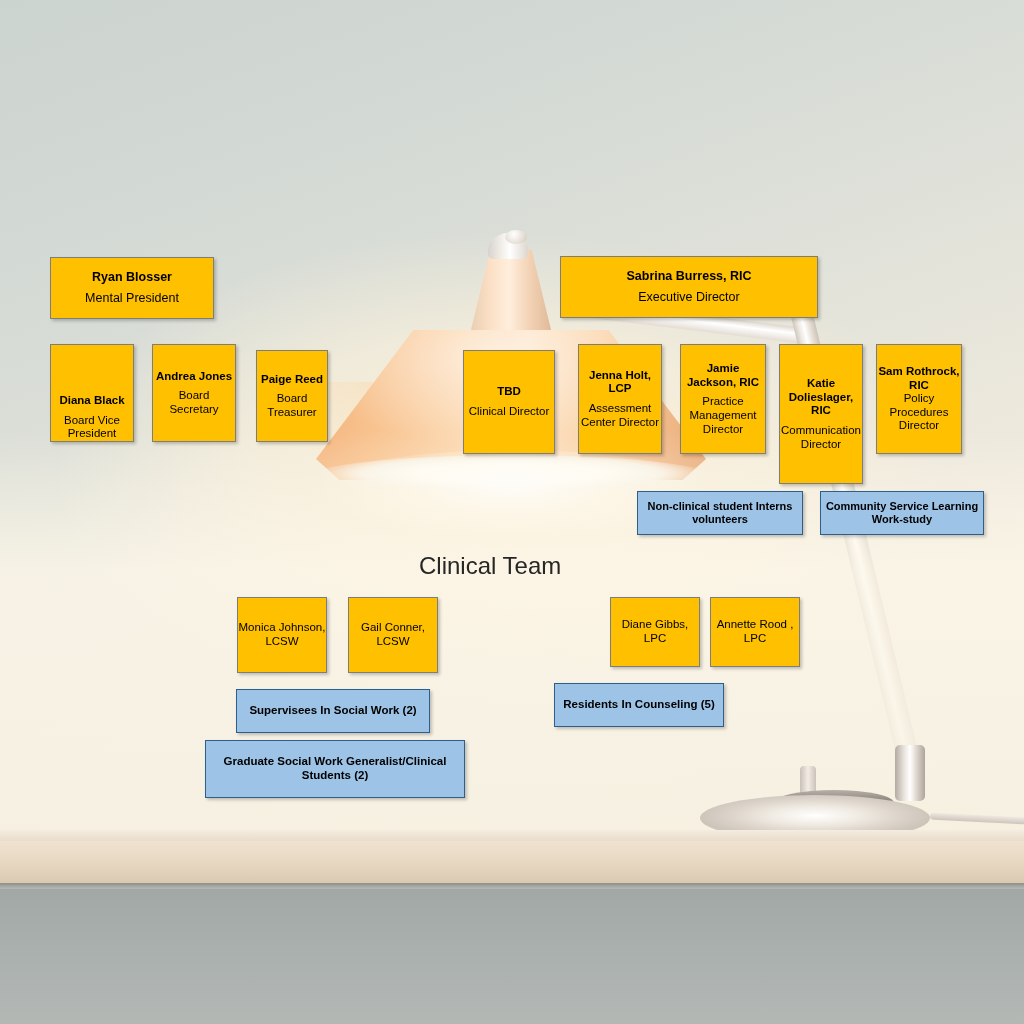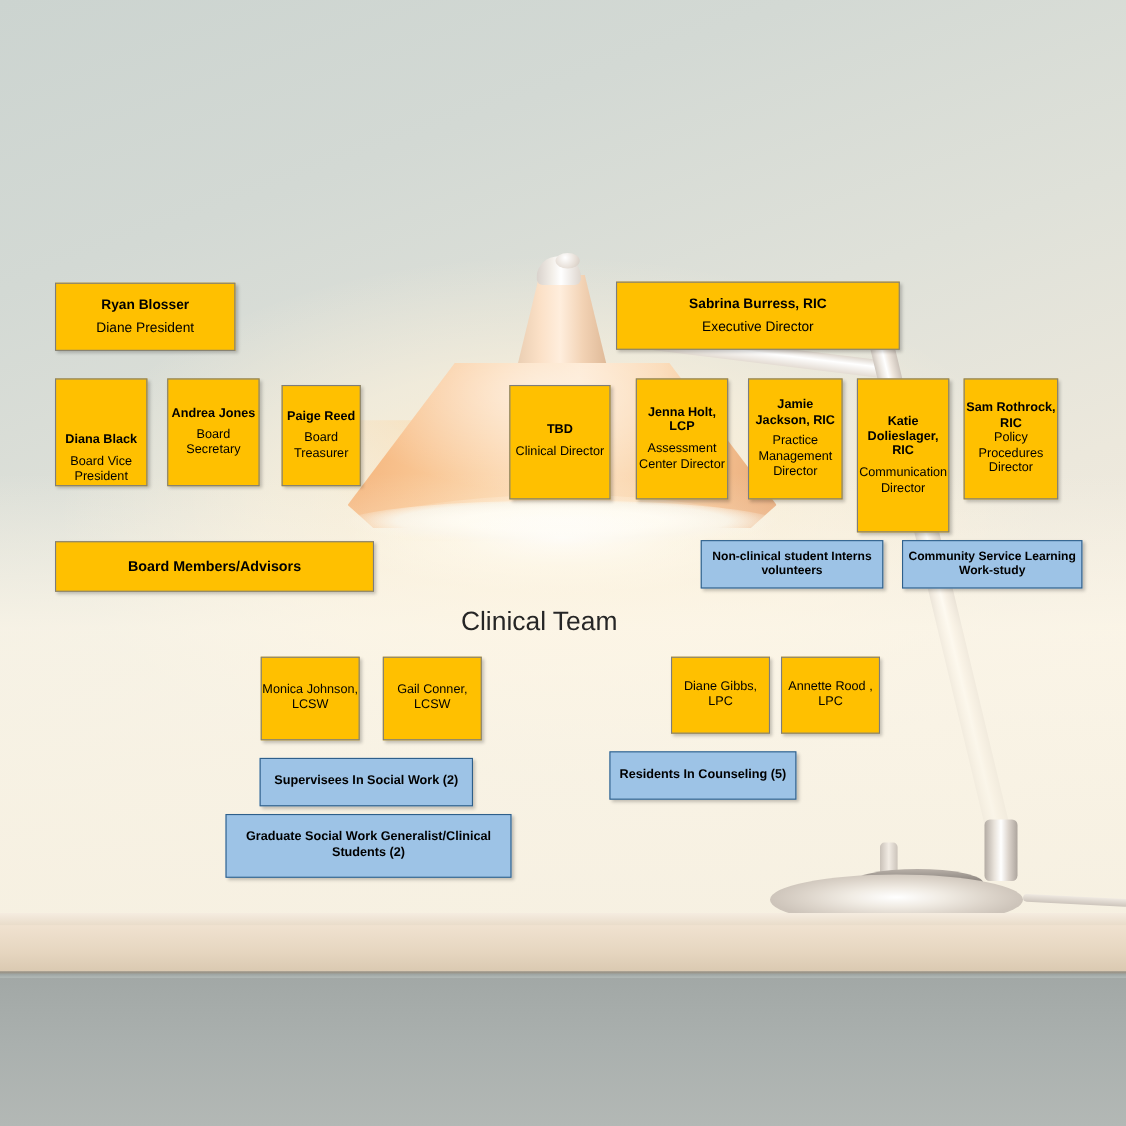--- a/index.html
+++ b/index.html
@@ -160,44 +160,41 @@
   <div class="lamp-base"></div>
   <div class="lamp-cord"></div>
   <div class="desk-top"></div>
   <div class="desk-edge"></div>
   <div class="desk-shadow"></div>
   <div class="floor"></div>
 
   <div class="box gold" style="left:50px;top:257px;width:164px;height:62px;font-size:12.5px;">
     <span class="nm">Ryan Blosser</span>
     <span class="gap"></span>
-    <span class="ttl">Diane President</span>
+    <span class="ttl">Mental President</span>
   </div>
 
   <div class="box gold" style="left:50px;top:344px;width:84px;height:98px;font-size:11.5px;justify-content:flex-end;">
     <span class="nm">Diana Black</span>
     <span class="gap"></span>
     <span class="ttl">Board Vice President</span>
   </div>
 
   <div class="box gold" style="left:152px;top:344px;width:84px;height:98px;font-size:11.5px;">
     <span class="nm">Andrea Jones</span>
     <span class="gap"></span>
     <span class="ttl">Board Secretary</span>
   </div>
 
   <div class="box gold" style="left:256px;top:350px;width:72px;height:92px;font-size:11.5px;">
     <span class="nm">Paige Reed</span>
     <span class="gap"></span>
     <span class="ttl">Board Treasurer</span>
   </div>
 
-  <div class="box gold" style="left:50px;top:492px;width:290px;height:46px;font-size:13px;">
-    <span class="nm">Board Members/Advisors</span>
-  </div>
 
   <div class="box gold" style="left:560px;top:256px;width:258px;height:62px;font-size:12.5px;">
     <span class="nm">Sabrina Burress, RIC</span>
     <span class="gap"></span>
     <span class="ttl">Executive Director</span>
   </div>
 
   <div class="box gold" style="left:463px;top:350px;width:92px;height:104px;font-size:11.5px;">
     <span class="nm">TBD</span>
     <span class="gap"></span>

